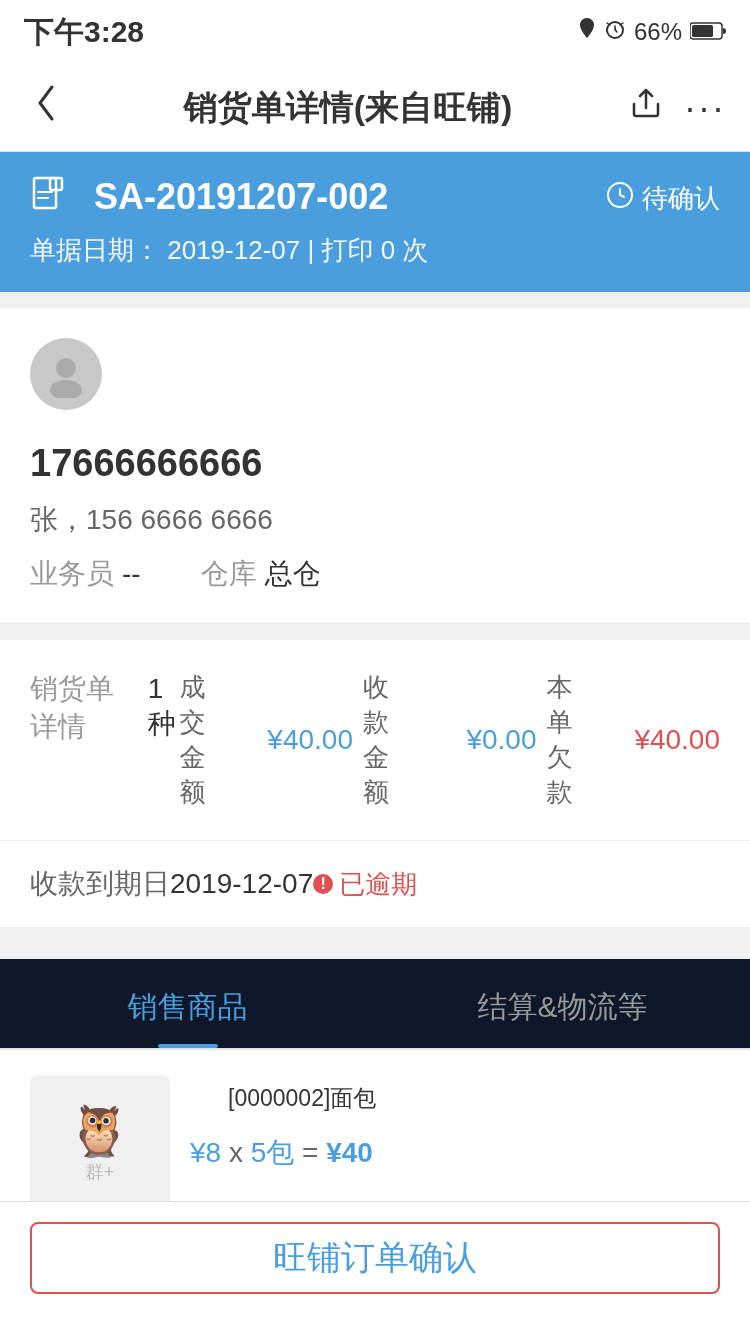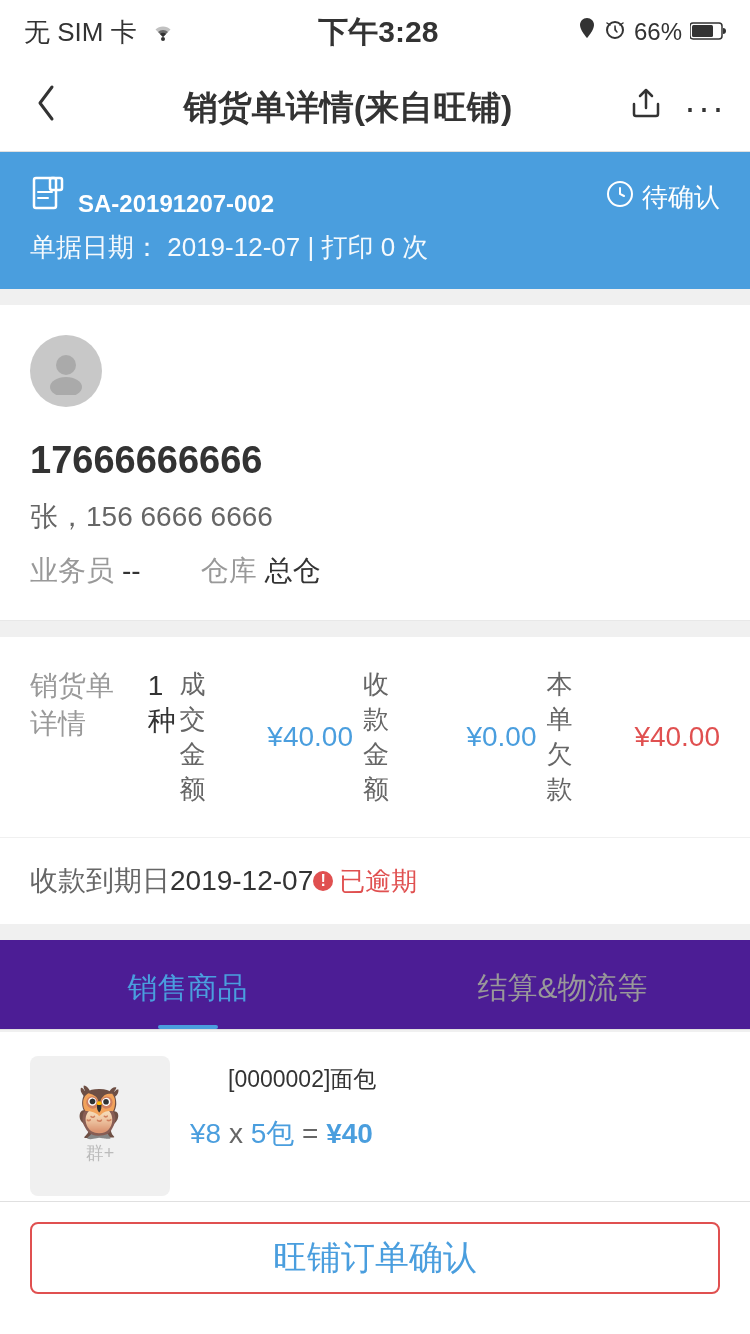--- a/index.html
+++ b/index.html
@@ -76,24 +76,24 @@
       padding: 24px 30px;
     }
     .order-header-top {
       display: flex;
       justify-content: space-between;
       align-items: center;
       margin-bottom: 12px;
     }
     .order-id {
       display: flex;
-      align-items: flex-end;
-      gap: 12px;
+      align-items: flex-start;
+      gap: 28px;
       color: #fff;
-      font-size: 24px;
+      font-size: 36px;
       font-weight: 700;
     }
     .order-status {
       display: flex;
       align-items: center;
       gap: 8px;
       color: #fff;
       font-size: 26px;
     }
     .order-meta {
@@ -241,21 +241,22 @@
       display: flex;
       align-items: center;
       justify-content: center;
       color: #fff;
       font-size: 16px;
       font-weight: 700;
     }
 
     
     .tabs-section {
-      background: #4c1d95;
+      background: #0f172a;
+      margin-top: 16px;
       border-bottom: 1px solid #e0e0e0;
     }
     .tabs-row {
       display: flex;
     }
     .tab-item {
       flex: 1;
       text-align: center;
       padding: 28px 0 20px;
       font-size: 30px;
@@ -363,31 +364,20 @@
       cursor: pointer;
       display: flex;
       align-items: center;
       justify-content: center;
     }
   </style>
 </head>
 <body>
 
 <div class="status-bar">
-  <div class="status-left">
-    <span>无 SIM 卡</span>
-    <span>
-      <svg width="32" height="22" viewBox="0 0 32 22" fill="none">
-        <path d="M16 18l3-3a4.2 4.2 0 00-6 0l3 3z" fill="#333"></path>
-        <path d="M16 18l5-5a7 7 0 00-10 0l5 5z" fill="#333" opacity="0.6"></path>
-        <path d="M16 18l7.5-7.5a10.6 10.6 0 00-15 0L16 18z" fill="#333" opacity="0.3"></path>
-        <circle cx="16" cy="20" r="2" fill="#333"></circle>
-      </svg>
-    </span>
-  </div>
   <div class="status-center">下午3:28</div>
   <div class="status-right">
     <span>
       <svg width="18" height="22" viewBox="0 0 18 22" fill="#333">
         <path d="M9 0C5.1 0 2 3.1 2 7c0 5.2 7 13 7 13s7-7.8 7-13c0-3.9-3.1-7-7-7z"></path>
       </svg>
     </span>
     <span>
       <svg width="22" height="22" viewBox="0 0 22 22" fill="#333">
         <circle cx="11" cy="12" r="8" stroke="#333" stroke-width="2" fill="none"></circle>

